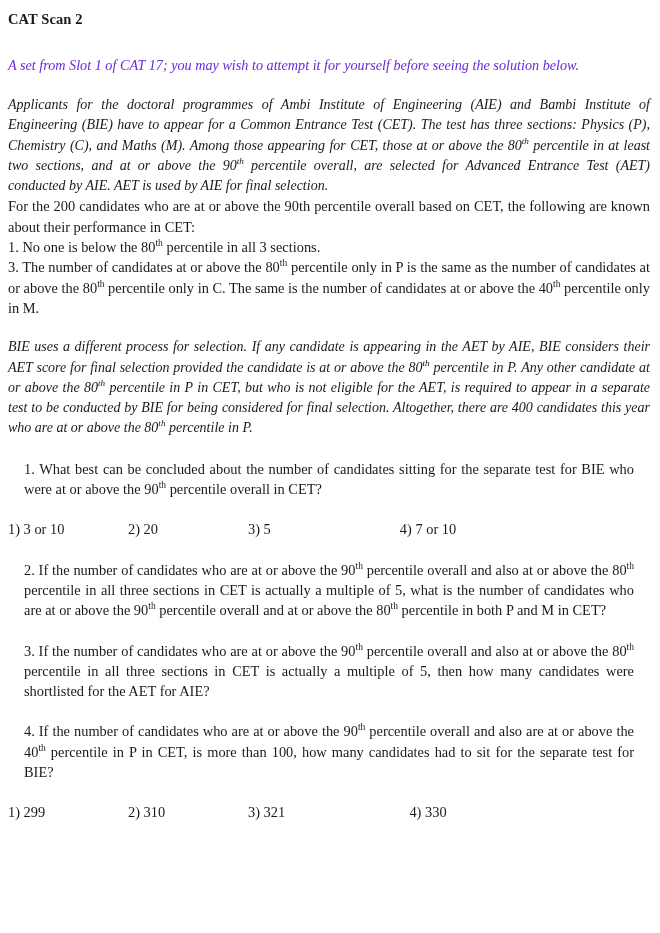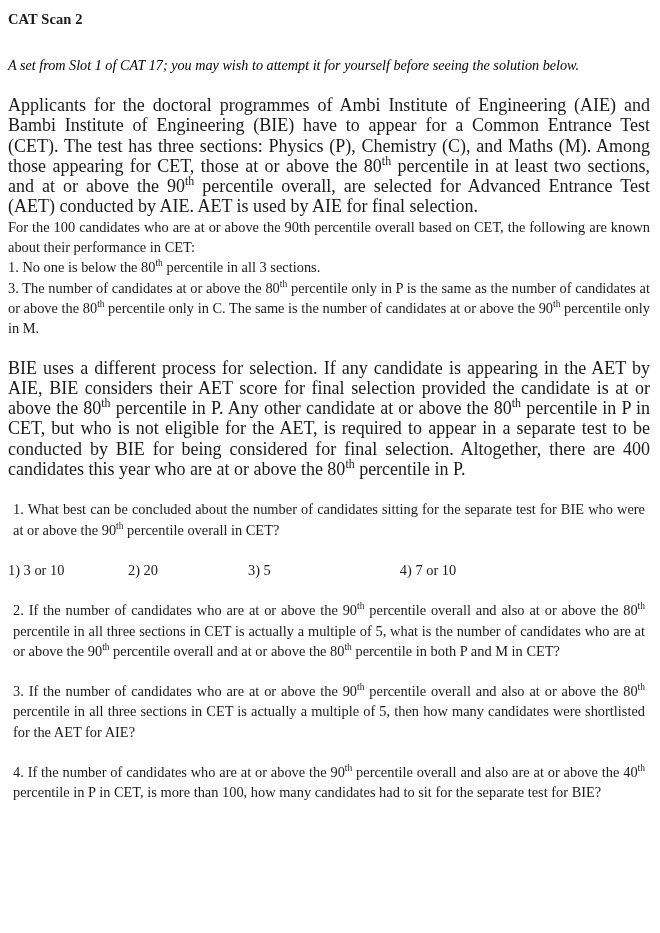--- a/index.html
+++ b/index.html
@@ -27,45 +27,46 @@
     line-height: 19px;
     margin: 2px 0 0 0;
     letter-spacing: 0.1px;
   }
   .subtitle {
     font-style: italic;
     font-size: 14.2px;
     line-height: 19px;
     margin-top: 27px;
     margin-bottom: 16px;
-    color: #000000;
+    color: #6d28d9;
     white-space: nowrap;
   }
   .para {
-    font-size: 18px;
+    font-size: 14px;
     line-height: 20.3px;
     text-align: justify;
     text-justify: inter-word;
     margin: 0;
     padding: 0;
+    font-style: italic;
   }
   .para-gap-lg { margin-top: 20px; }
   .para-gap-md { margin-top: 19px; }
   .para-gap-sm { margin-top: 0px; }
   .facts {
     font-size: 14.4px;
     line-height: 20.3px;
     text-align: justify;
     margin: 0;
   }
   .question {
     font-size: 14.4px;
     line-height: 20.3px;
     text-align: justify;
-    margin: 5px;
+    margin: 16px;
   }
   .q-gap { margin-top: 20px; }
   sup {
     font-size: 0.66em;
     vertical-align: super;
     line-height: 0;
   }
   .options {
     display: flex;
     font-size: 14.4px;
@@ -83,39 +84,45 @@
 <body>
 
 <div class="page">
 
   <h1 class="doc-title">CAT Scan 2</h1>
 
   <p class="subtitle">A set from Slot 1 of CAT 17; you may wish to attempt it for yourself before seeing the solution below.</p>
 
   <p class="para para-gap-lg"><span>Applicants for the doctoral programmes of Ambi Institute of Engineering (AIE) and Bambi Institute of Engineering (BIE) have to appear for a Common Entrance Test (CET). The test has three sections: Physics (P), Chemistry (C), and Maths (M). Among those appearing for CET, those at or above the 80</span><sup>th</sup><span> percentile in at least two sections, and at or above the 90</span><sup>th</sup><span> percentile overall, are selected for Advanced Entrance Test (AET) conducted by AIE. AET is used by AIE for final selection.</span></p>
 
-  <p class="facts para-gap-md">For the 100 candidates who are at or above the 90th percentile overall based on CET, the following are known about their performance in CET:</p>
+  <p class="facts para-gap-md">For the 200 candidates who are at or above the 90th percentile overall based on CET, the following are known about their performance in CET:</p>
 
   <p class="facts para-gap-sm"><span>1. No one is below the 80</span><sup>th</sup><span> percentile in all 3 sections.</span></p>
 
 
-  <p class="facts para-gap-sm"><span>3. The number of candidates at or above the 80</span><sup>th</sup><span> percentile only in P is the same as the number of candidates at or above the 80</span><sup>th</sup><span> percentile only in C. The same is the number of candidates at or above the 90</span><sup>th</sup><span> percentile only in M.</span></p>
+  <p class="facts para-gap-sm"><span>3. The number of candidates at or above the 80</span><sup>th</sup><span> percentile only in P is the same as the number of candidates at or above the 80</span><sup>th</sup><span> percentile only in C. The same is the number of candidates at or above the 40</span><sup>th</sup><span> percentile only in M.</span></p>
 
 
   <p class="para para-gap-md"><span>BIE uses a different process for selection. If any candidate is appearing in the AET by AIE, BIE considers their AET score for final selection provided the candidate is at or above the 80</span><sup>th</sup><span> percentile in P. Any other candidate at or above the 80</span><sup>th</sup><span> percentile in P in CET, but who is not eligible for the AET, is required to appear in a separate test to be conducted by BIE for being considered for final selection. Altogether, there are 400 candidates this year who are at or above the 80</span><sup>th</sup><span> percentile in P.</span></p>
 
   <p class="question q-gap"><span>1. What best can be concluded about the number of candidates sitting for the separate test for BIE who were at or above the 90</span><sup>th</sup><span> percentile overall in CET?</span></p>
 
   <div class="options">
     <div class="opt">1) 3 or 10</div>
     <div class="opt">2) 20</div>
     <div class="opt">3) 5</div>
     <div class="opt nowrap-last">4) 7 or 10</div>
   </div>
 
   <p class="question q-gap"><span>2. If the number of candidates who are at or above the 90</span><sup>th</sup><span> percentile overall and also at or above the 80</span><sup>th</sup><span> percentile in all three sections in CET is actually a multiple of 5, what is the number of candidates who are at or above the 90</span><sup>th</sup><span> percentile overall and at or above the 80</span><sup>th</sup><span> percentile in both P and M in CET?</span></p>
 
   <p class="question q-gap"><span>3. If the number of candidates who are at or above the 90</span><sup>th</sup><span> percentile overall and also at or above the 80</span><sup>th</sup><span> percentile in all three sections in CET is actually a multiple of 5, then how many candidates were shortlisted for the AET for AIE?</span></p>
 
   <p class="question q-gap"><span>4. If the number of candidates who are at or above the 90</span><sup>th</sup><span> percentile overall and also are at or above the 40</span><sup>th</sup><span> percentile in P in CET, is more than 100, how many candidates had to sit for the separate test for BIE?</span></p>
 
+  <div class="options">
+    <div class="opt">1) 299</div>
+    <div class="opt">2) 310</div>
+    <div class="opt">3) 321</div>
+    <div class="opt nowrap-last">4) 330</div>
+  </div>
 
 </div>
 
 </body></html>

